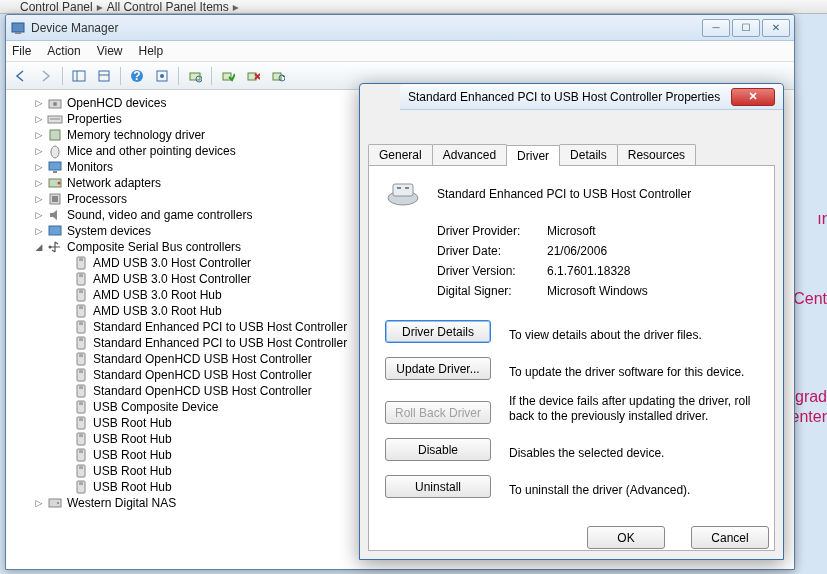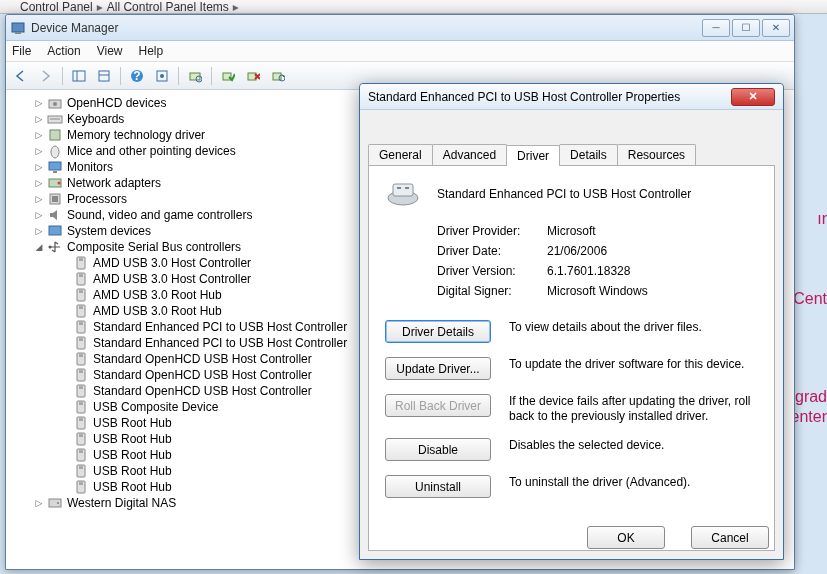--- a/index.html
+++ b/index.html
@@ -28,35 +28,35 @@
 .tree-pane { position: absolute; top: 76px; left: 1px; right: 1px; bottom: 1px; overflow-y: auto; background: #fff; padding: 4px 0; }
 .tree-row { display: flex; align-items: center; height: 16px; padding-left: 0; color: #000; white-space: nowrap; }
 .tree-row .exp { width: 12px; height: 12px; margin-right: 2px; display: flex; align-items: center; justify-content: center; color: #666; font-size: 9px; cursor: pointer; }
 .tree-row .devicon { width: 16px; height: 16px; margin-right: 4px; display: flex; align-items: center; justify-content: center; }
 .tree-row .label { cursor: default; }
 .indent-1 { padding-left: 26px; }
 .indent-2 { padding-left: 52px; }
 
 
 .dialog { position: absolute; top: 83px; left: 359px; width: 425px; height: 477px; background: #f0f0f0; border: 1px solid #3a6ea5; border-radius: 4px 4px 0 0; box-shadow: 0 4px 20px rgba(0,0,0,.4); }
-.dlg-title { height: 26px; background: linear-gradient(#fafcfe,#dfeaf5); border-bottom: 1px solid #b8cde0; display: flex; align-items: center; padding: 0 8px; border-radius: 4px 4px 0 0; }
+.dlg-title { height: 26px; background: linear-gradient(#fafcfe,#dfeaf5); border-bottom: 1px solid #b8cde0; display: flex; align-items: center; padding: 0 8px; border-radius: 4px 4px 0 0; margin-left: 40px; }
 .dlg-title .t { flex: 1; color: #000; }
 .dlg-close { width: 44px; height: 18px; background: linear-gradient(#e77f7a,#c9302c); border: 1px solid #a02820; border-radius: 3px; color: #fff; display: flex; align-items: center; justify-content: center; font-weight: bold; cursor: pointer; font-size: 11px; }
 
 .tabstrip { display: flex; padding: 6px 8px 0 8px; }
 .tab { padding: 3px 10px; border: 1px solid #b0b0b0; border-bottom: none; background: #f4f4f4; margin-right: -1px; border-radius: 2px 2px 0 0; cursor: pointer; position: relative; margin-top: 28px; }
 .tab.active { background: #fff; z-index: 2; top: 1px; }
 
 .tabpanel { margin: 0 8px 8px 8px; border: 1px solid #b0b0b0; background: #fff; height: 386px; padding: 14px 16px; position: relative; }
 .dev-header { display: flex; align-items: center; gap: 16px; margin-bottom: 16px; }
 .dev-header .big-icon { width: 36px; height: 28px; }
 .info-grid { display: grid; grid-template-columns: 110px 1fr; row-gap: 6px; margin-left: 52px; margin-bottom: 22px; }
 .info-grid div { color: #000; }
 
-.btn-row { display: flex; align-items: flex-start; gap: 18px; margin-bottom: 14px; }
+.btn-row { display: flex; align-items: flex-end; gap: 18px; margin-bottom: 14px; }
 .btn { width: 106px; height: 23px; border: 1px solid #8a8a8a; border-radius: 3px; background: linear-gradient(#fdfdfd,#e6e6e6); display: flex; align-items: center; justify-content: center; cursor: pointer; color: #000; }
 .btn.default { border-color: #3a7fd5; box-shadow: 0 0 0 1px #8ec2f7 inset; }
 .btn.disabled { color: #a0a0a0; cursor: default; }
 .btn-desc { flex: 1; color: #000; font-size: 12px; line-height: 1.25; }
 
 .dlg-btns { position: absolute; right: 14px; bottom: 10px; display: flex; gap: 26px; padding-left: 7px; }
 .dlg-btns .btn { width: 78px; }
 
 
 svg { display: block; }
@@ -180,21 +180,21 @@
         <span class="label">OpenHCD devices</span>
       </div>
       <div class="tree-row indent-1">
         <span class="exp">▷</span>
         <span class="devicon">
           <svg width="16" height="16">
             <rect x="1" y="5" width="14" height="7" fill="#e0e0e0" stroke="#888"></rect>
             <line x1="3" y1="8" x2="13" y2="8" stroke="#888"></line>
           </svg>
         </span>
-        <span class="label">Keyboards</span>
+        <span class="label">Properties</span>
       </div>
       <div class="tree-row indent-1">
         <span class="exp">▷</span>
         <span class="devicon">
           <svg width="16" height="16">
             <rect x="3" y="3" width="10" height="10" fill="#c8d8c0" stroke="#6a8a5a"></rect>
           </svg>
         </span>
         <span class="label">Memory technology driver</span>
       </div>

